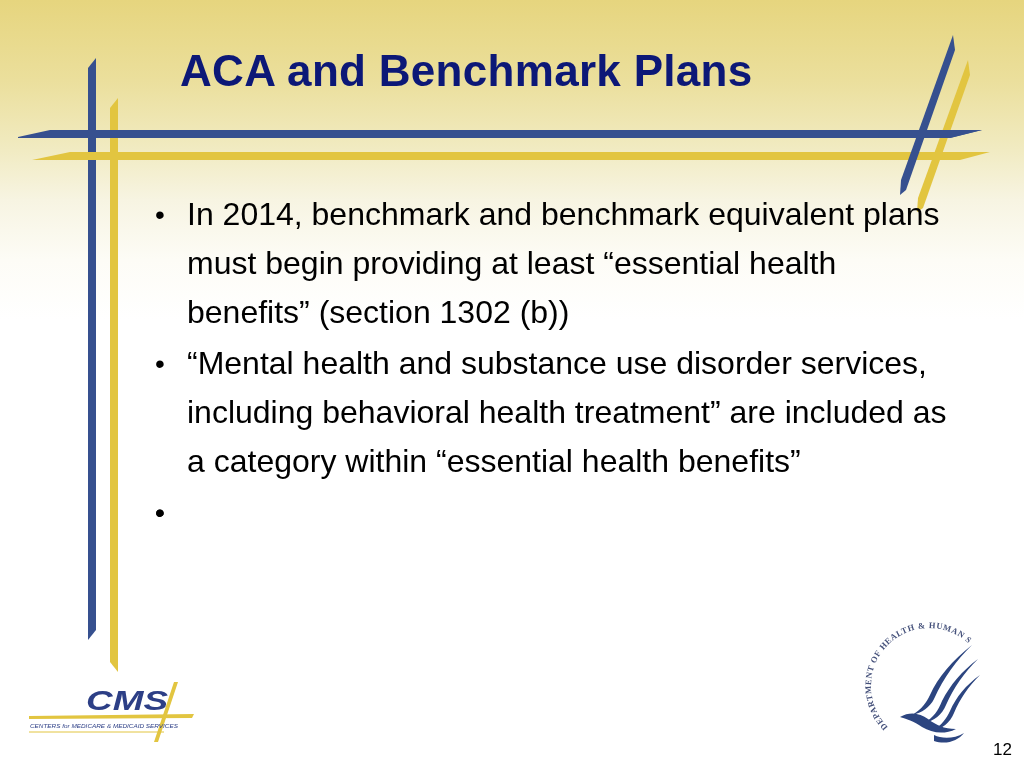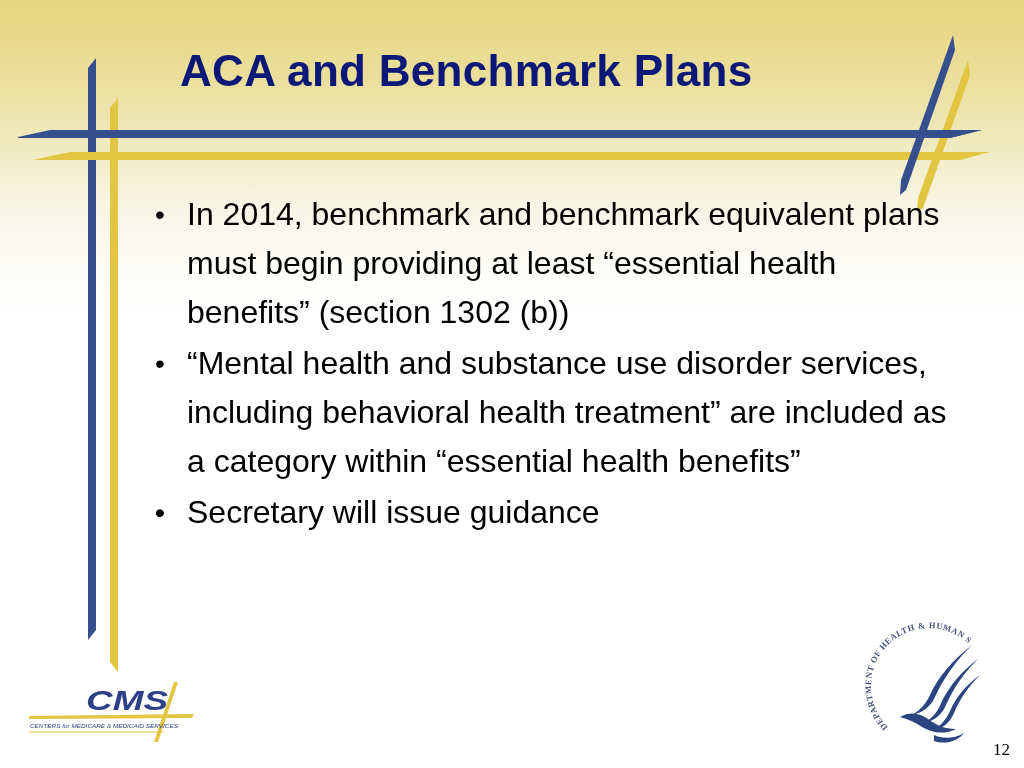--- a/index.html
+++ b/index.html
@@ -22,21 +22,21 @@
   .bullets li {
     position: relative; padding-left: 47px;
     font-size: 32px; line-height: 49px; color: #000;
     margin-bottom: 2px;
   }
   .bullets li .dot {
     position: absolute; left: 15px; top: 0; font-size: 28px;
   }
   .page-num {
     position: absolute; left: 993px; top: 740px;
-    font-size: 17px; color: #000; font-family: Liberation Serif, serif;
+    font-size: 17px; color: #000;
   }
   .cms-logo { position: absolute; left: 24px; top: 680px; width: 180px; height: 65px; }
   .hhs-seal { position: absolute; left: 860px; top: 615px; width: 130px; height: 135px; }
 </style>
 </head>
 <body>
 
 <div class="slide">
 
   <svg class="deco" width="1024" height="768">
@@ -65,21 +65,20 @@
     </li>
     <li>
       <span class="dot">•</span>
       <span>“Mental health and substance use disorder services, including behavioral health treatment” are included as a category within “essential health benefits”</span>
     </li>
     <li>
       <span class="dot">•</span>
     </li>
     <li>
       <span class="dot">•</span>
-      <span>Secretary will issue guidance</span>
     </li>
   </ul>
 
   <svg class="cms-logo" viewBox="0 0 180 65">
     <polygon points="150,2 154,2 134,62 130,62" fill="#e2c540"></polygon>
     <text x="62" y="30" font-family="Liberation Sans, sans-serif" font-size="27" font-weight="bold" font-style="italic" fill="#2d3f86" textLength="82" lengthAdjust="spacingAndGlyphs">CMS</text>
     <polygon points="5,36 170,34 168,38 5,39" fill="#e2c540"></polygon>
     <text x="6" y="48" font-family="Liberation Sans, sans-serif" font-size="5.8" font-style="italic" fill="#2d3f86" textLength="148" lengthAdjust="spacingAndGlyphs">CENTERS for MEDICARE &amp; MEDICAID SERVICES</text>
     <line x1="5" y1="52" x2="140" y2="52" stroke="#e2c540" stroke-width="1"></line>
   </svg>

